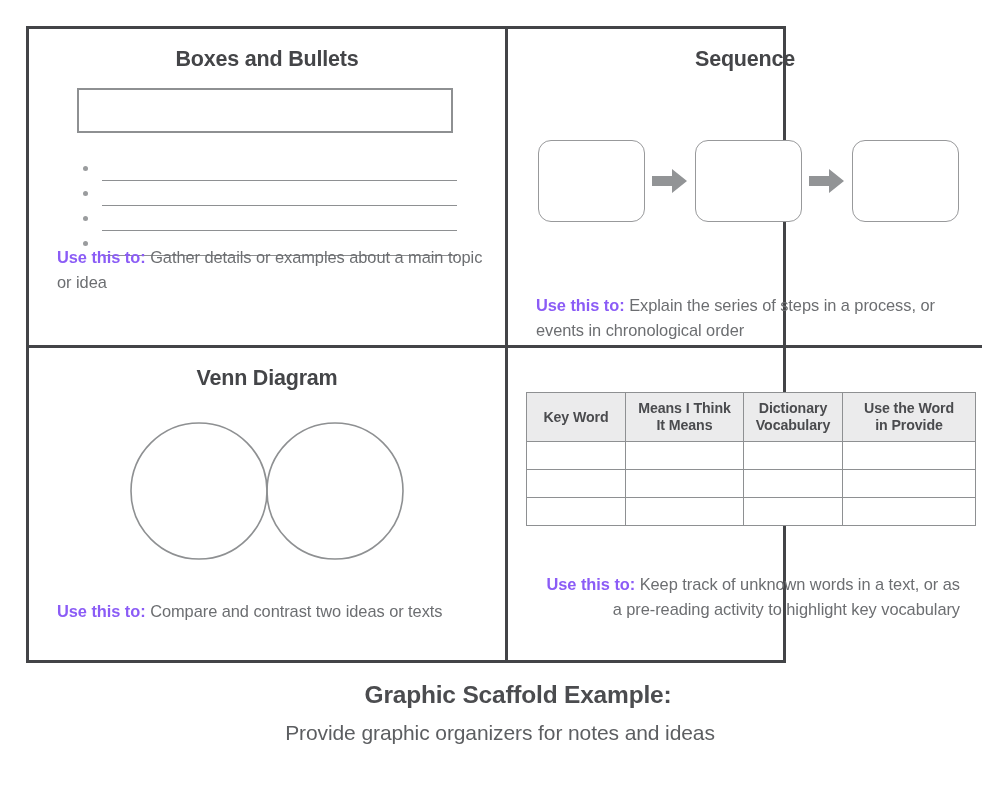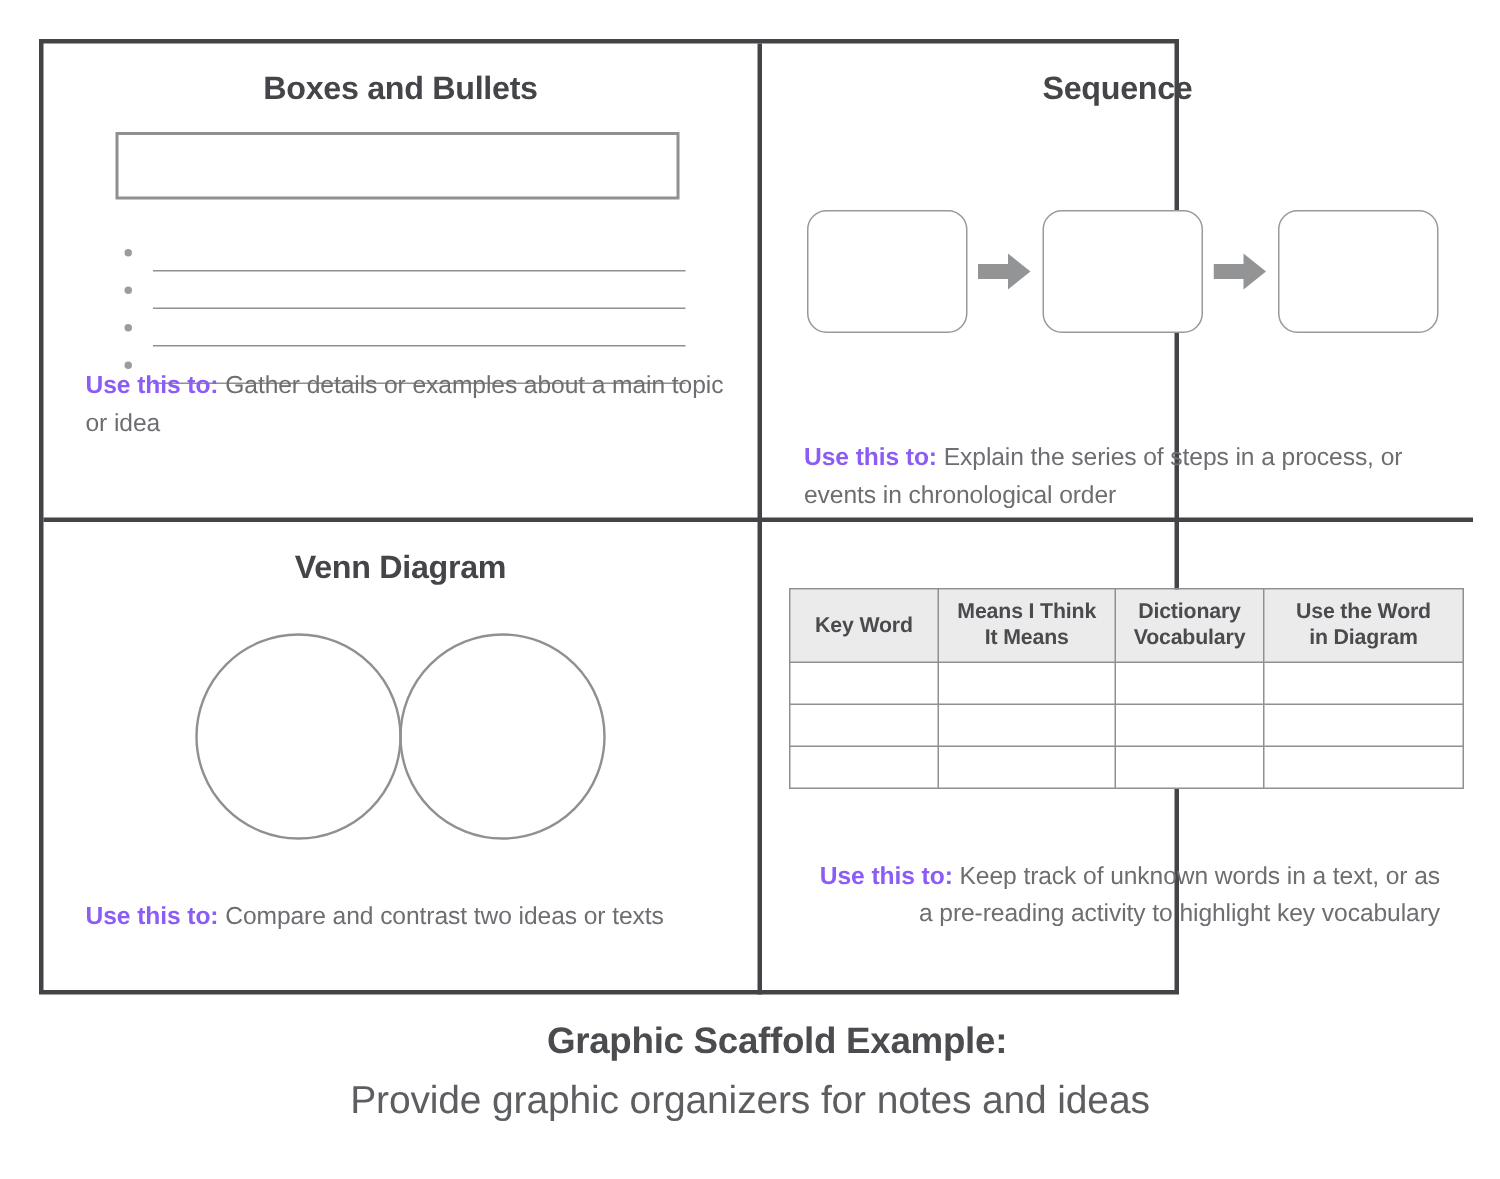--- a/index.html
+++ b/index.html
@@ -195,21 +195,21 @@
   }
   #bottom-caption .cap-line1 {
     font-size: 24.5px;
     font-weight: bold;
     color: #4b4c4f;
     letter-spacing: -0.2px;
     line-height: 34px;
     padding-left: 36px;
   }
   #bottom-caption .cap-line2 {
-    font-size: 26px;
+    font-size: 21px;
     font-weight: normal;
     color: #5c5e61;
     letter-spacing: -0.1px;
     line-height: 34px;
     margin-top: 4px;
   }
 </style>
 </head>
 <body>
 
@@ -284,21 +284,21 @@
         <col class="c1">
           <col class="c2">
           <col class="c3">
           <col class="c4">
       </colgroup>
       <thead>
         <tr>
           <th><span>Key Word</span></th>
           <th><span>Means I Think</span><br><span>It Means</span></th>
           <th><span>Dictionary</span><br><span>Vocabulary</span></th>
-          <th><span>Use the Word</span><br><span>in Diagram</span></th>
+          <th><span>Use the Word</span><br><span>in Provide</span></th>
         </tr>
       </thead>
       <tbody>
         <tr>
           <td></td>
           <td></td>
           <td></td>
           <td></td>
         </tr>
         <tr>

